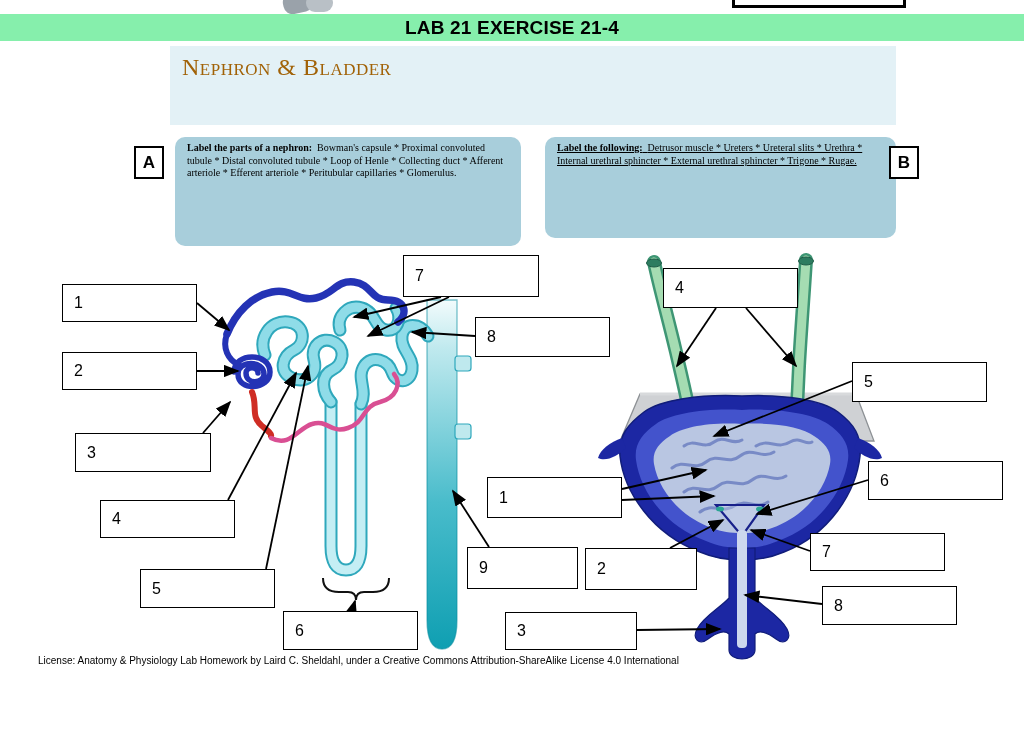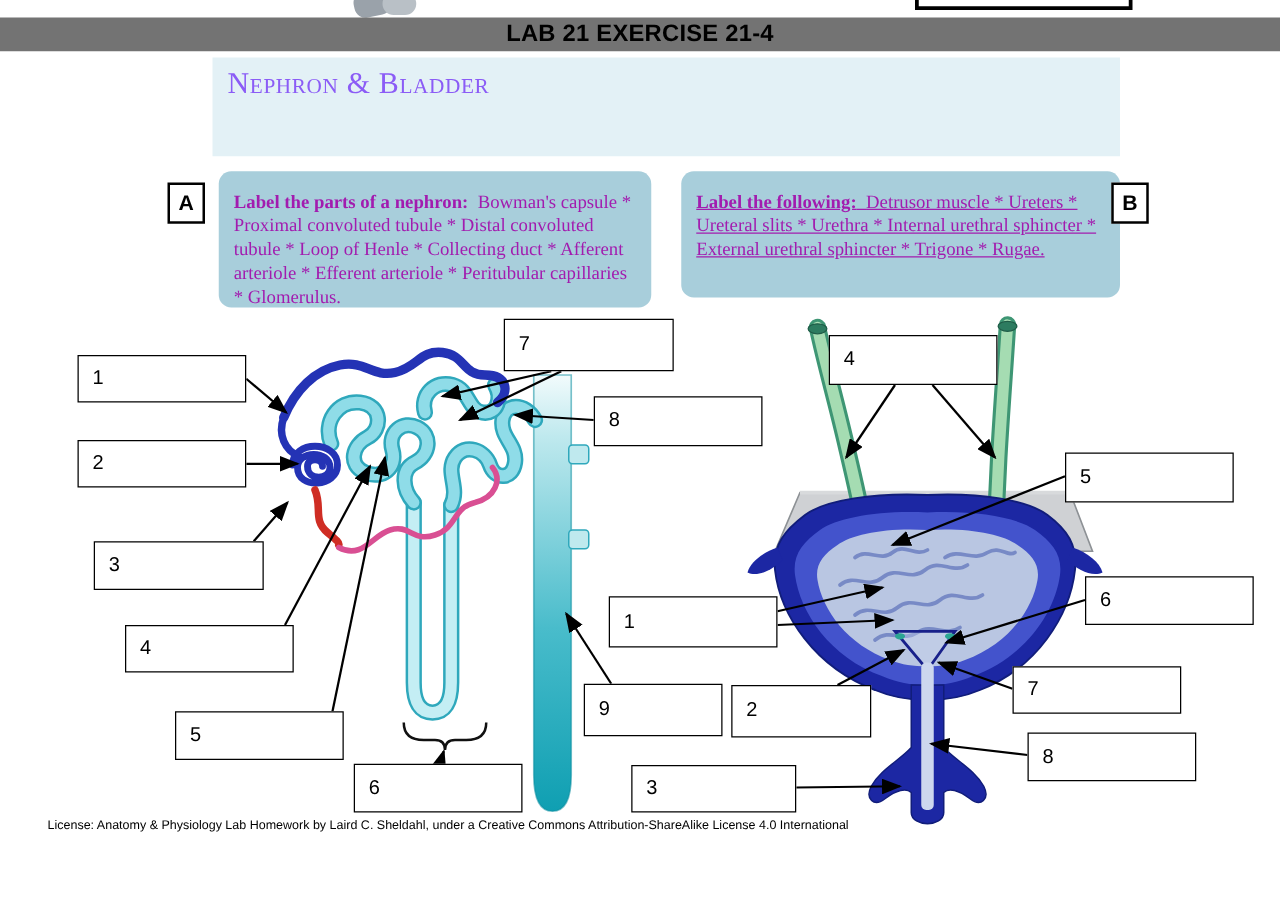--- a/index.html
+++ b/index.html
@@ -8,34 +8,34 @@
     font-family:"Liberation Sans",sans-serif;overflow:hidden;color:#000;
   }
   *{box-sizing:border-box;}
   .abs{position:absolute;}
 
   .artifact-blob1{left:283px;top:-8px;width:30px;height:21px;background:#9aa2aa;border-radius:9px;transform:rotate(-12deg);z-index:0;}
   .artifact-blob2{left:306px;top:-6px;width:27px;height:18px;background:#b9c0c6;border-radius:9px;z-index:0;}
   .artifact-box{left:732px;top:-14px;width:174px;height:22px;background:#fff;border:3px solid #000;z-index:0;}
 
   .titlebar{
-    left:0;top:14px;width:1024px;height:27px;background:#737373;z-index:1;
+    left:0;top:14px;width:1024px;height:27px;background:#86efac;z-index:1;
     text-align:center;font-weight:bold;font-size:19px;line-height:27px;letter-spacing:.2px;
   }
 
   .heading-panel{left:170px;top:46px;width:726px;height:79px;background:#e3f1f6;z-index:1;}
   .heading-text{
     position:absolute;left:12px;top:8px;
     font-family:"Liberation Serif","DejaVu Serif",serif;
-    font-variant:small-caps;font-size:24px;color:#8b5cf6;letter-spacing:.5px;
+    font-variant:small-caps;font-size:24px;color:#a16207;letter-spacing:.5px;
   }
 
   .instr{
-    background:#a8cedb;border-radius:10px;padding:16px 12px;z-index:1;
-    font-family:"Liberation Serif","DejaVu Serif",serif;font-size:15px;line-height:1.27;color:#a21caf;
+    background:#a8cedb;border-radius:10px;padding:5px 12px;z-index:1;
+    font-family:"Liberation Serif","DejaVu Serif",serif;font-size:10px;line-height:1.27;color:#000000;
   }
   .instr-a{left:175px;top:137px;width:346px;height:109px;}
   .instr-b{left:545px;top:137px;width:351px;height:101px;text-decoration:underline;}
   .lead{font-weight:bold;}
 
   .letter-box{
     width:30px;height:33px;background:#fff;border:2px solid #000;z-index:2;
     display:flex;align-items:center;justify-content:center;font-weight:bold;font-size:17px;
   }
   .letter-a{left:134px;top:146px;}

